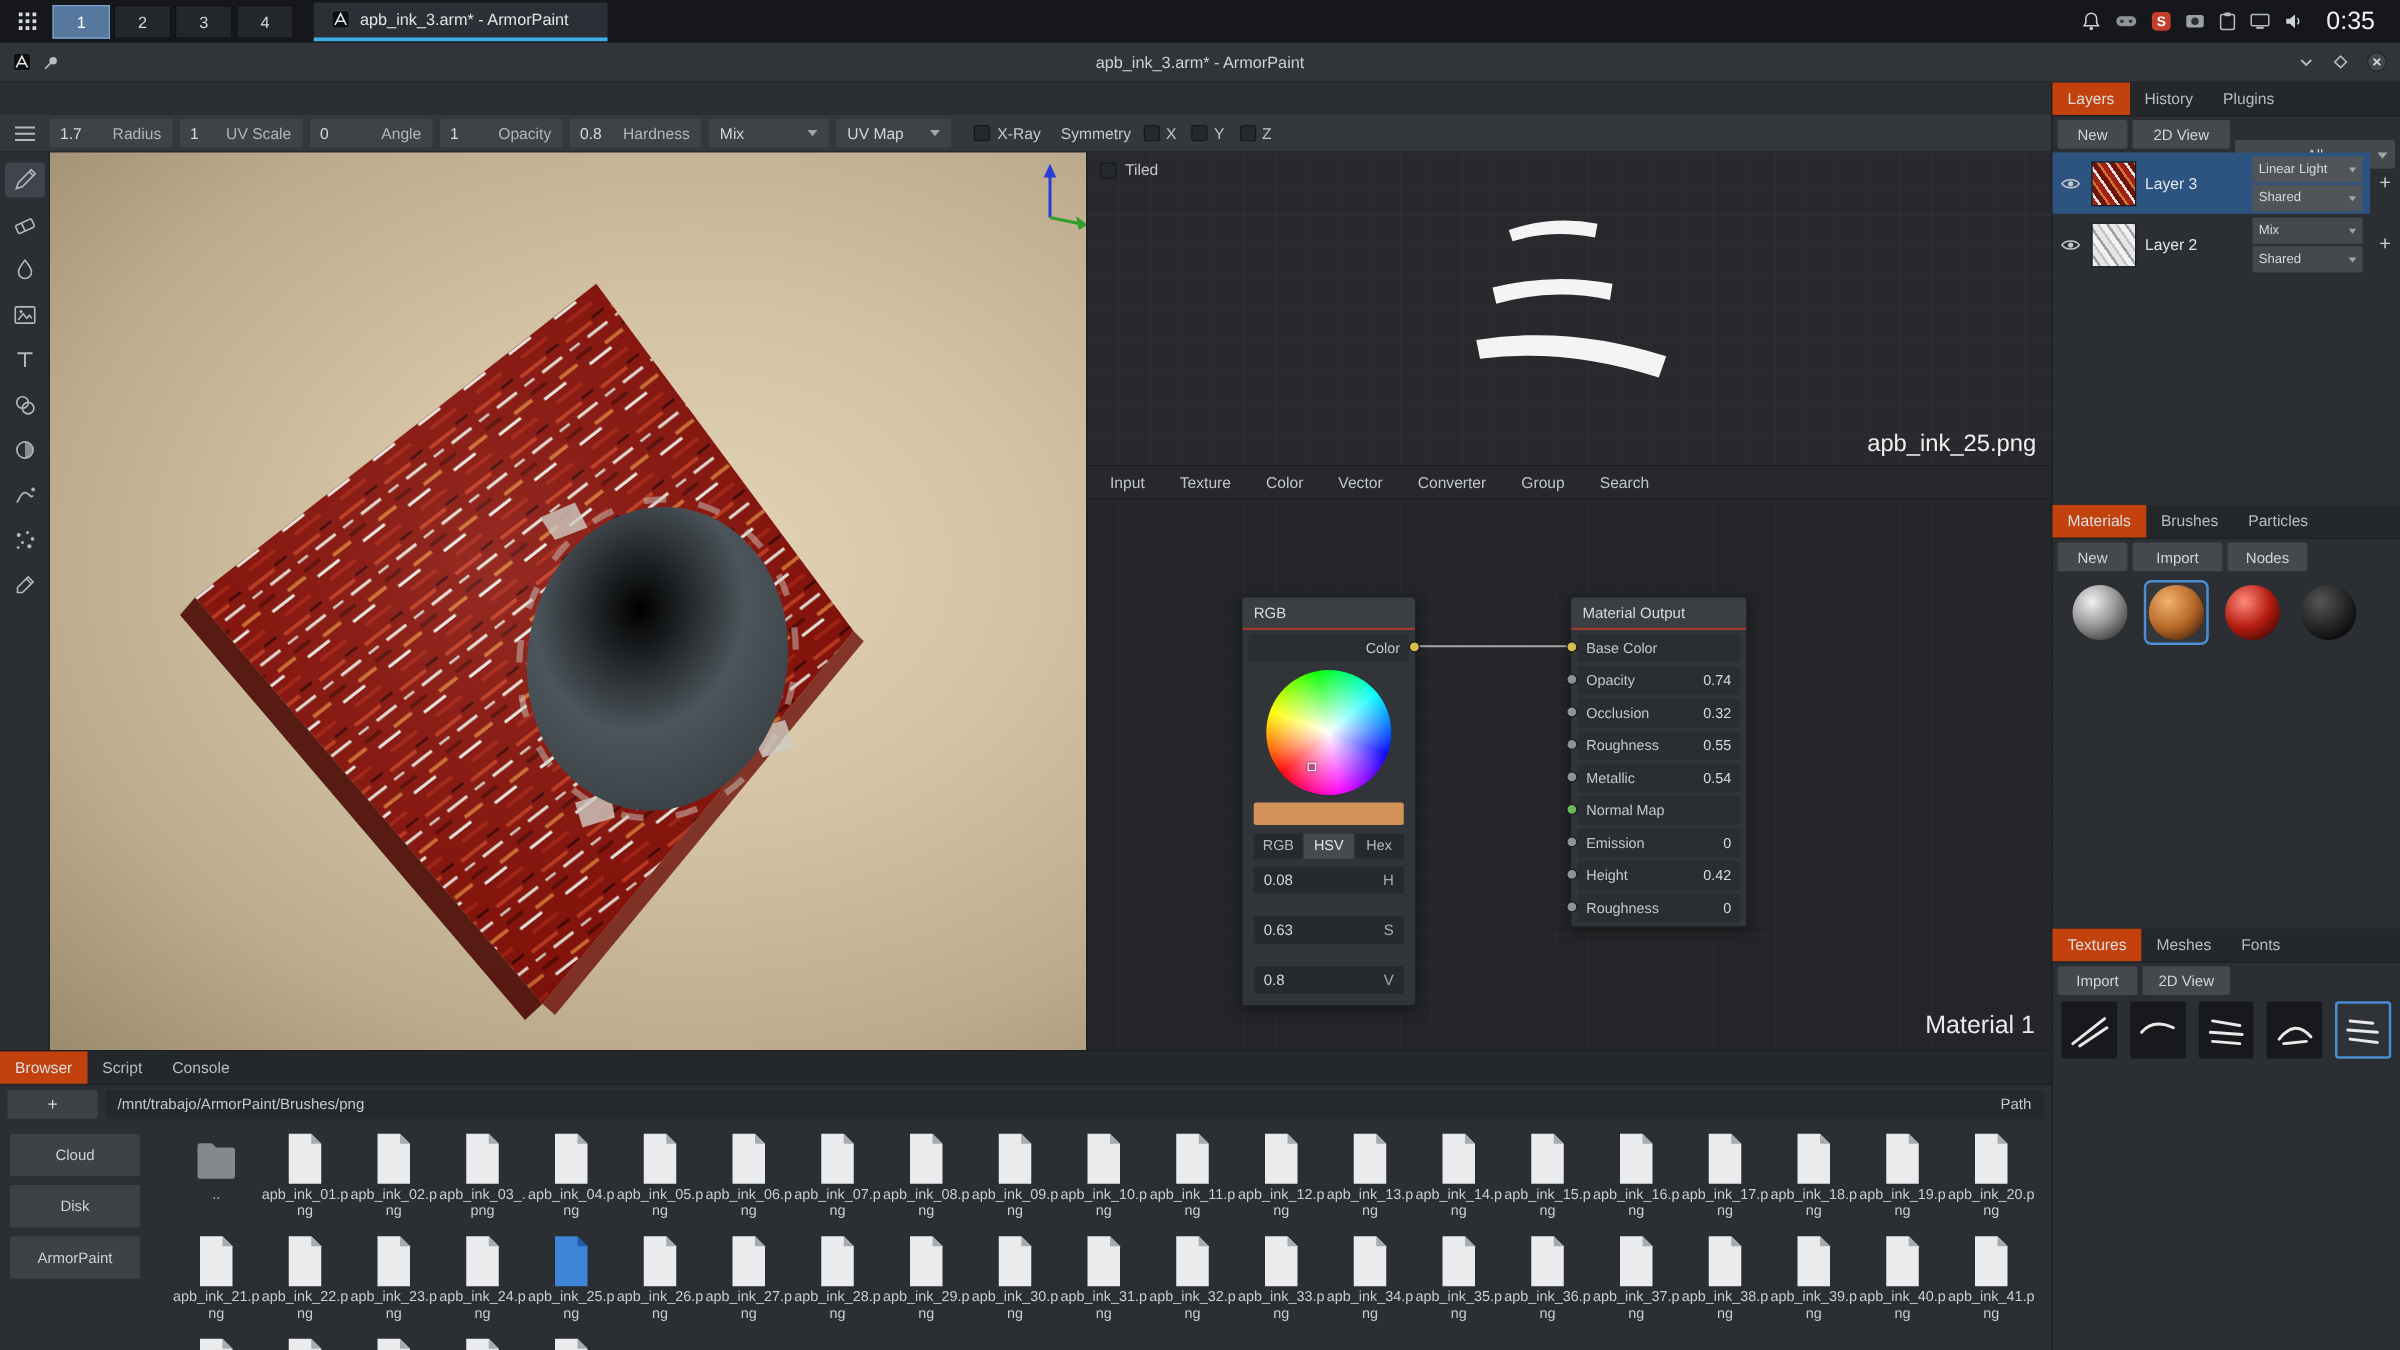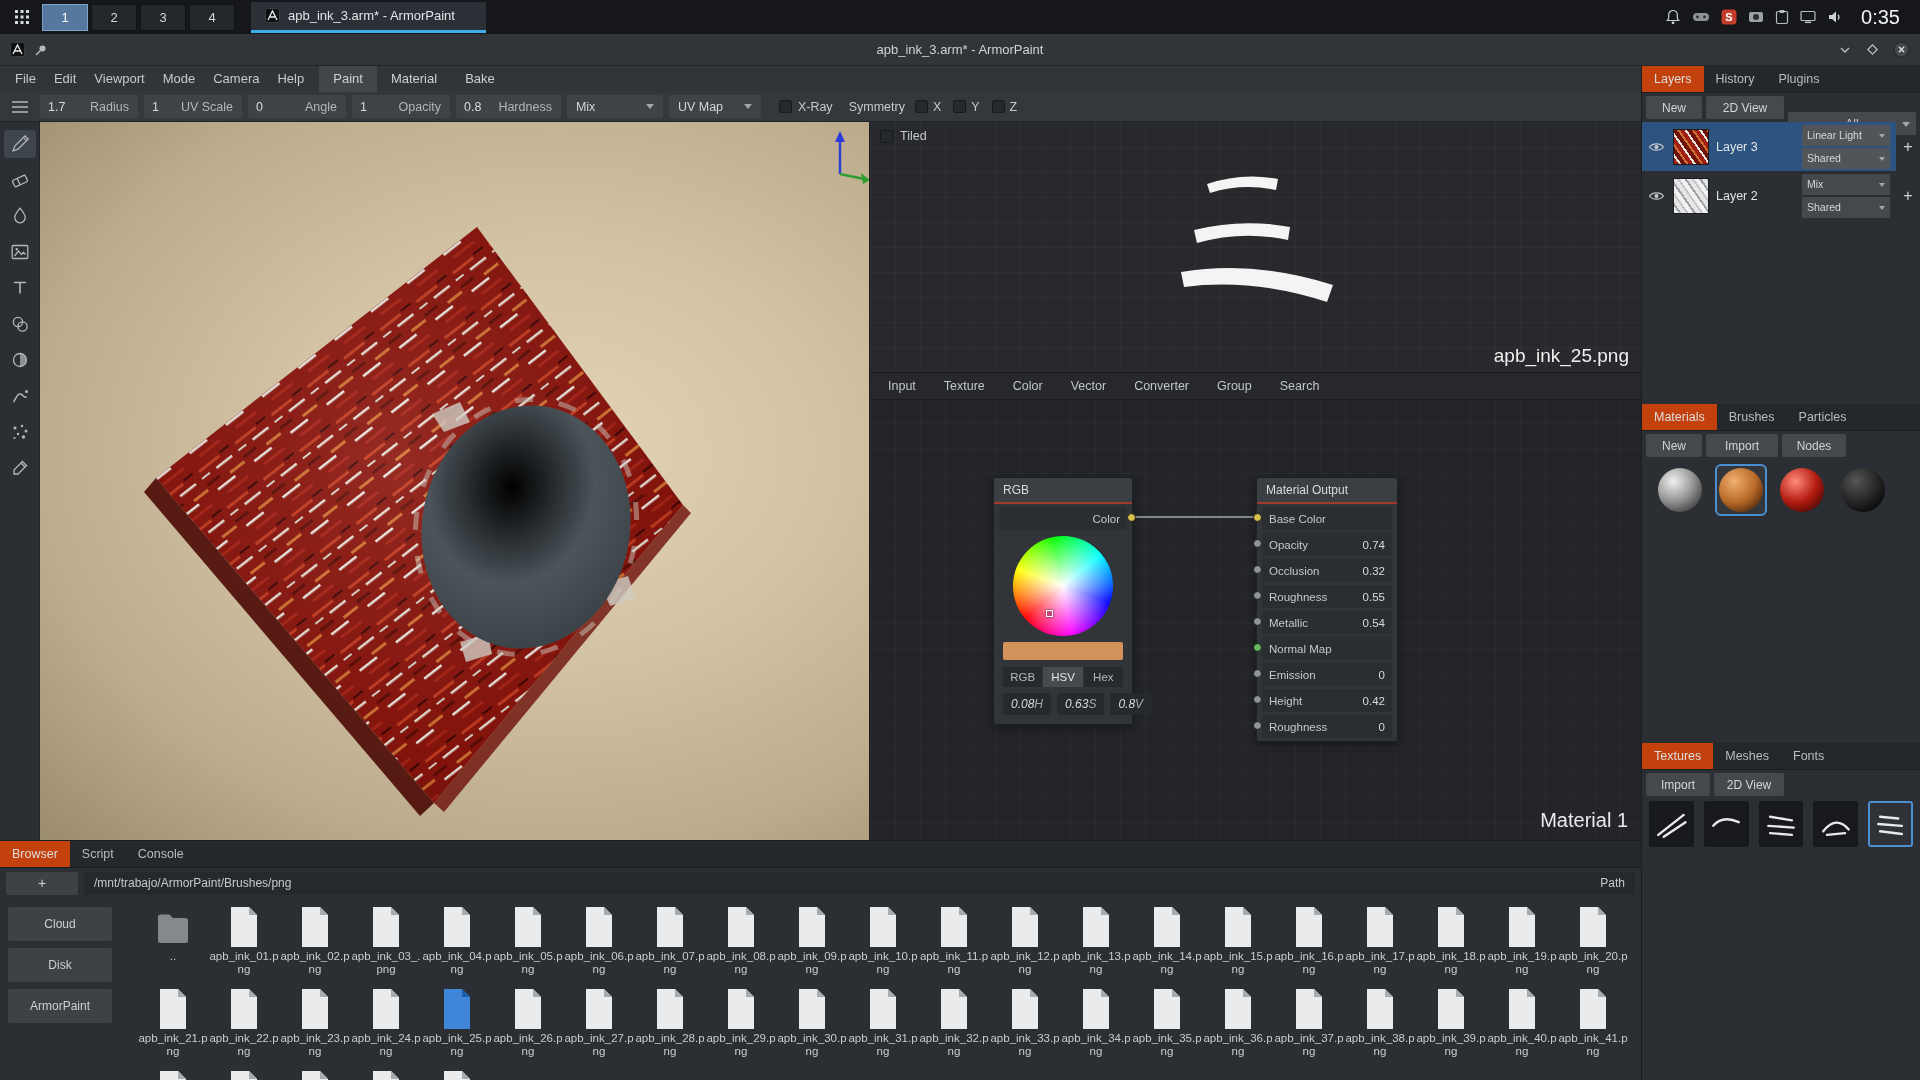--- a/index.html
+++ b/index.html
@@ -87,21 +87,21 @@
 .socket.yellow{background:#d6bf4c;}
 .socket.gray{background:#8f9397;}
 .socket.green{background:#66b85a;}
 .wheel{width:100px;height:100px;border-radius:50%;margin:3px auto 0;position:relative;background:conic-gradient(from 230deg,#f00,#ff0,#0f0,#0ff,#00f,#f0f,#f00);}
 .wheel::after{content:"";position:absolute;inset:0;border-radius:50%;background:radial-gradient(circle,#fff 0%,rgba(255,255,255,0) 72%);}
 .wheel-marker{position:absolute;left:33px;top:74px;width:7px;height:7px;border:1.6px solid #fff;background:rgba(0,0,0,0.25);z-index:2;box-shadow:0 0 2px #000;}
 .swatch{height:18px;margin:6px 9px 0;border-radius:2px;}
 .rtabs{margin:7px 9px 0;display:flex;gap:1px;}
 .rtab{flex:1;height:20px;line-height:20px;text-align:center;font-size:11.5px;background:#26292d;color:#b6b9bc;}
 .rtab.active{background:#474b50;color:#e2e4e6;}
-.sliders{margin:6px 9px 9px;display:flex;gap:6px;font-style:italic;}
+.sliders{margin:6px 9px 9px;display:flex;flex-direction:column;gap:18px;}
 .slider{height:22px;background:#26292d;border-radius:2px;display:flex;align-items:center;justify-content:space-between;padding:0 8px;}
 .sval{font-size:12px;color:#d6d8da;}
 .schan{font-size:12px;color:#a9acaf;}
 
 
 #rightpanel{position:absolute;left:1641px;top:66px;width:279px;height:1014px;background:#2b2e32;border-left:1px solid #1b1d20;}
 .rp-tabs{position:absolute;left:0;width:100%;height:27px;display:flex;background:#25282b;border-bottom:1px solid #1d2023;}
 .ptab{padding:0 12px;line-height:26px;font-size:12.5px;color:#b9bcbe;}
 .ptab.active{background:#c2410c;color:#dcdee0;}
 #lp-tabs{top:0;}
@@ -272,35 +272,20 @@
         </span>
       <span class="icn" id="win-close">
           <svg width="17" height="17" viewBox="0 0 16 16">
             <circle cx="8" cy="8" r="7" fill="#44484c" stroke="#23262a"></circle>
             <path d="M5.5 5.5l5 5M10.5 5.5l-5 5" stroke="#d5d8da" stroke-width="1.4"></path>
           </svg>
         </span>
     </div>
   </div>
 
-  <div id="menubar">
-    <div id="menus" style="display:flex">
-        <div class="menu-item">File</div>
-        <div class="menu-item">Edit</div>
-        <div class="menu-item">Viewport</div>
-        <div class="menu-item">Mode</div>
-        <div class="menu-item">Camera</div>
-        <div class="menu-item">Help</div>
-      </div>
-    <div id="modes">
-        <div class="mode-item active">Paint</div>
-        <div class="mode-item">Material</div>
-        <div class="mode-item">Bake</div>
-      </div>
-  </div>
 
   <div id="toolbarrow">
     <div class="tbar-menu">
         <span class="icn" id="hamburger-icn">
           <svg width="18" height="14" viewBox="0 0 18 14">
             <g stroke="#b4b7ba" stroke-width="1.6">
               <path d="M1 2h16M1 7h16M1 12h16"></path>
             </g>
           </svg>
         </span>

